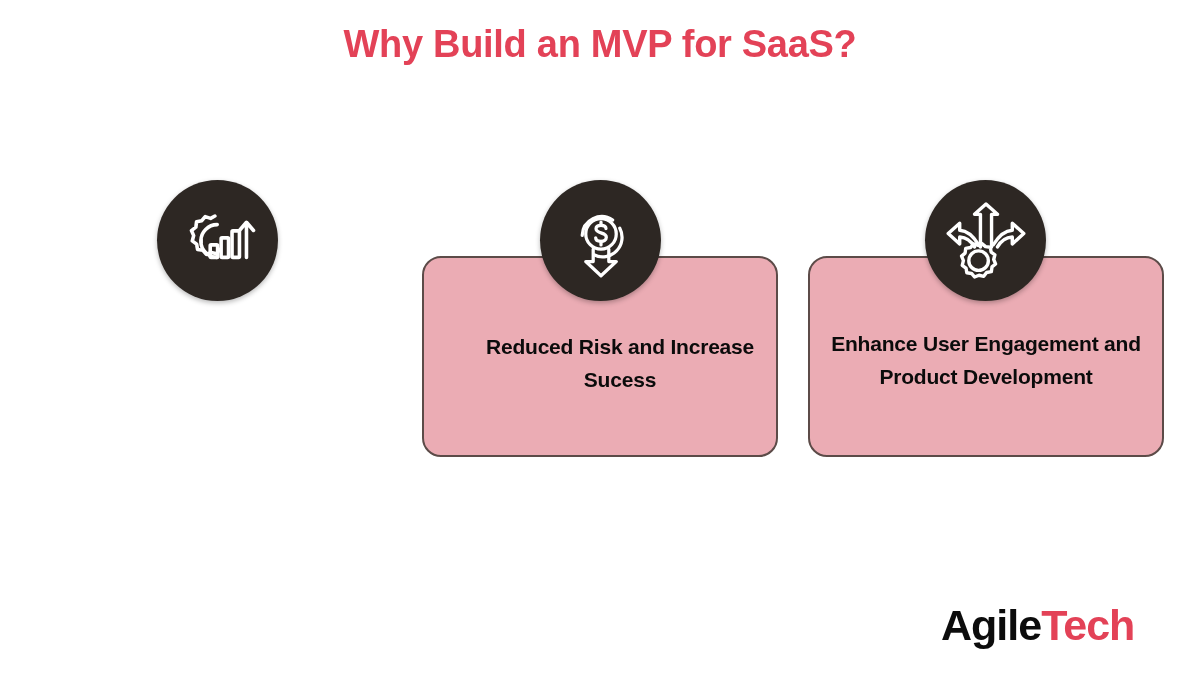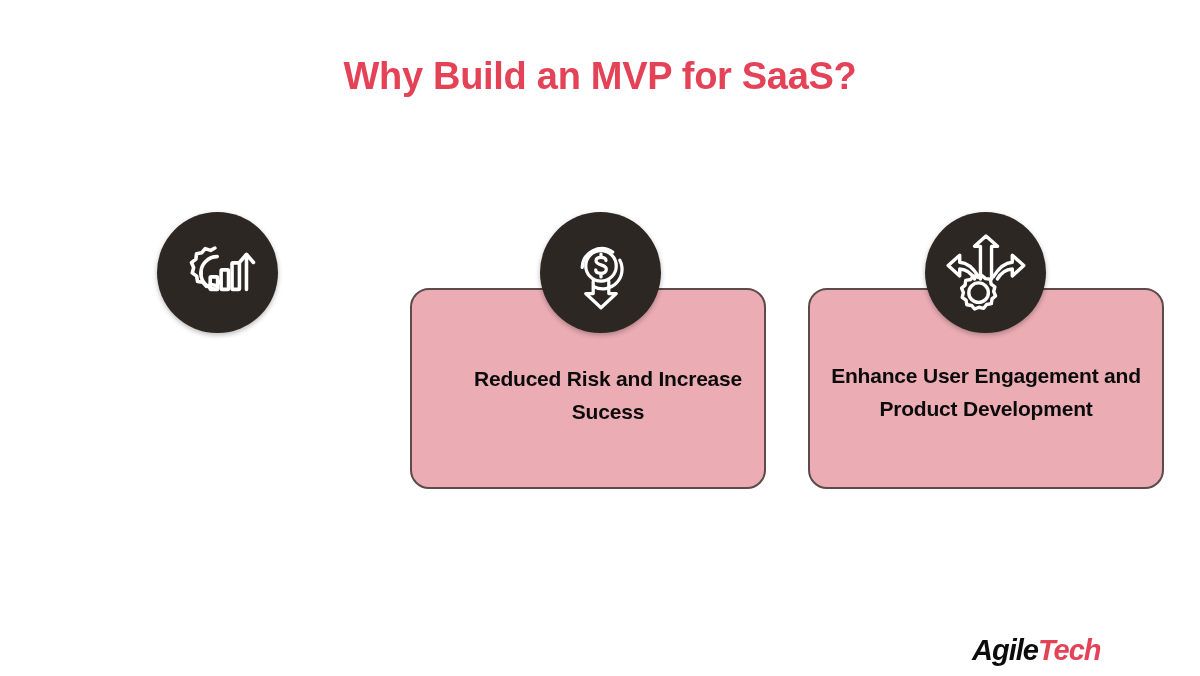--- a/index.html
+++ b/index.html
@@ -12,21 +12,20 @@
     height: 676px;
     overflow: hidden;
     font-family: "Liberation Sans", sans-serif;
     -webkit-font-smoothing: antialiased;
   }
   #canvas {
     position: relative;
     width: 1200px;
     height: 492px;
     background: #ffffff;
-    margin-top: 32px;
   }
 
   
   .page-title {
     position: absolute;
     left: 0;
     top: 23px;
     width: 1200px;
     text-align: center;
     font-size: 38px;
@@ -51,21 +50,21 @@
     width: 356px;
     box-sizing: border-box;
     background: #ebacb4;
     border: 2.5px solid #5c4b48;
     border-radius: 19px;
     display: flex;
     align-items: center;
     justify-content: center;
   }
   .card.c1 { left: 0px; }
-  .card.c2 { left: 372px; padding-left: 40px; }
+  .card.c2 { left: 384px; padding-left: 40px; }
   .card.c3 { left: 770px; }
 
   .card-label {
     width: 300px;
     text-align: center;
     font-size: 21px;
     font-weight: bold;
     line-height: 1.55;
     color: #0b0b0b;
     letter-spacing: -0.2px;
@@ -94,28 +93,27 @@
     justify-content: center;
   }
   .badge.b1 { left: 157px; }
   .badge.b2 { left: 540px; }
   .badge.b3 { left: 925px; }
   .badge svg { display: block; }
 
   
   .logo {
     position: absolute;
-    left: 972px;
+    left: 941px;
     top: 604px;
-    font-size: 29px;
+    font-size: 43px;
     font-weight: bold;
     letter-spacing: -1px;
     white-space: nowrap;
     line-height: 1;
-    font-style: italic;
   }
   .logo .logo-agile { color: #0c0c0c; }
   .logo .logo-tech  { color: #e34257; }
 </style>
 </head>
 <body>
 
 <div id="canvas">
 
   <div class="page-title">Why Build an MVP for SaaS?</div>

